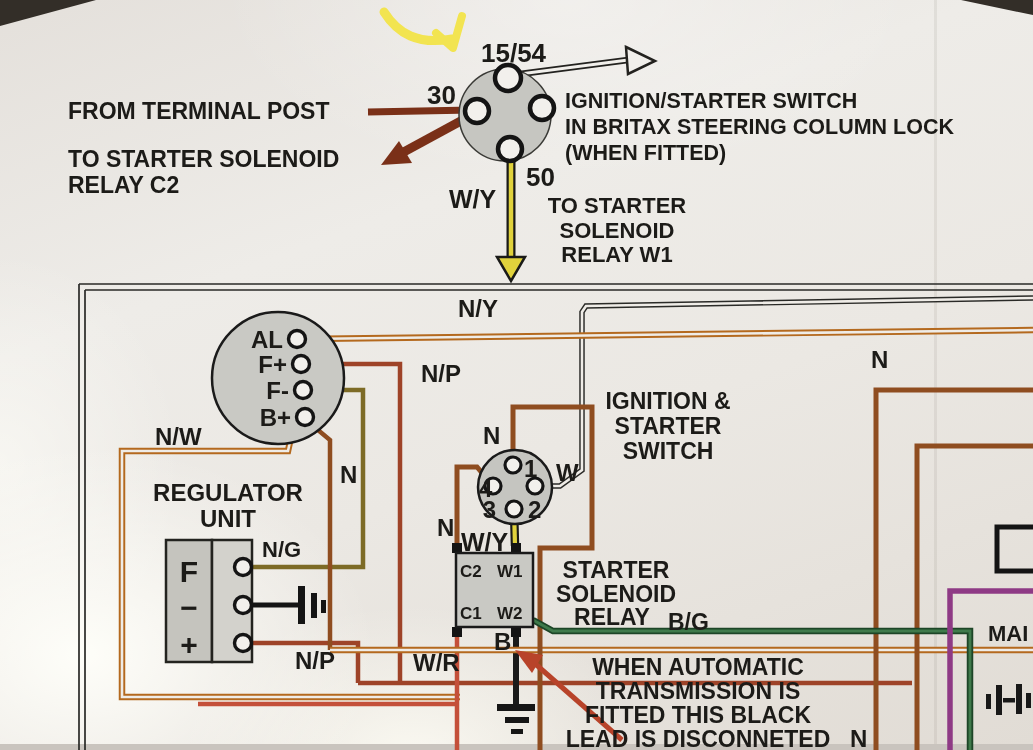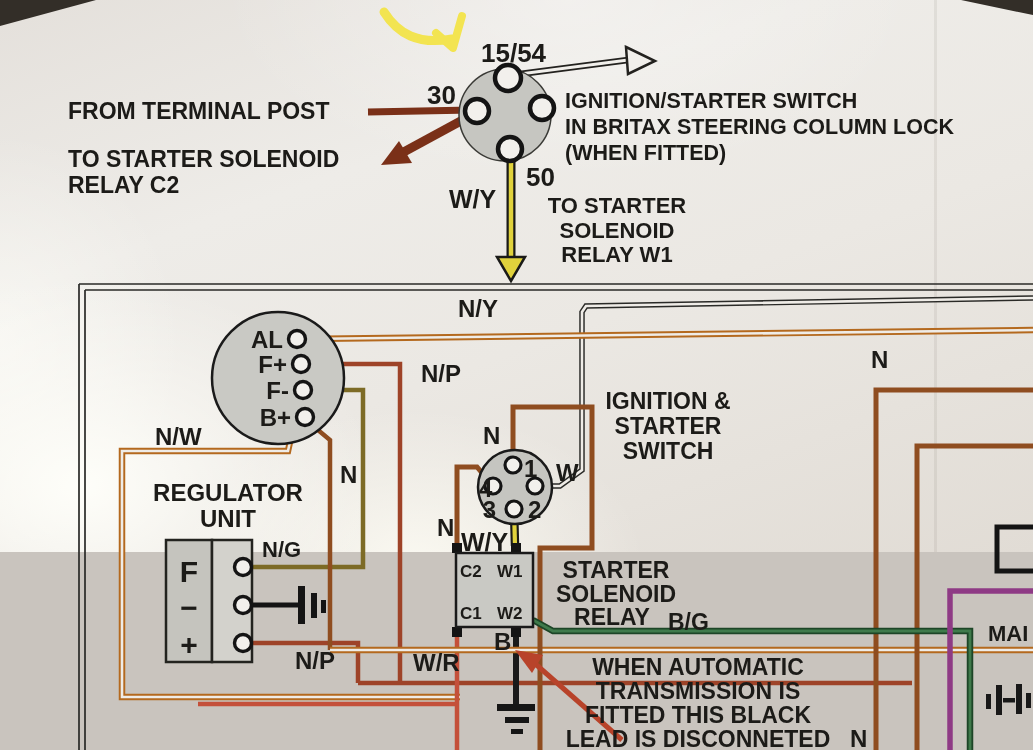--- a/index.html
+++ b/index.html
@@ -1,17 +1,17 @@
 <!DOCTYPE html>
 <html><head>
 <meta charset="utf-8">
 <style>
   html,body{margin:0;padding:0;}
   body{width:1033px;height:750px;overflow:hidden;background:#c9c4be;font-family:"Liberation Sans",sans-serif;}
-  #stage{position:relative;width:1033px;height:552px;}
+  #stage{position:relative;width:1033px;height:744px;}
   #paper{
     position:absolute;inset:0;
     background:
       radial-gradient(420px 300px at 8% 88%, rgba(255,255,250,0.95), rgba(255,255,250,0) 70%),
       radial-gradient(330px 220px at 40% 102%, rgba(255,254,246,0.8), rgba(255,254,246,0) 70%),
       radial-gradient(260px 300px at 0% 62%, rgba(255,255,250,0.55), rgba(255,255,250,0) 70%),
       radial-gradient(500px 260px at 55% 0%, rgba(255,255,255,0.35), rgba(255,255,255,0) 70%),
       linear-gradient(160deg,#e4e0db 0%,#eeece8 32%,#ebe8e3 58%,#e1dcd5 100%);
   }
   .corner{position:absolute;background:#332e28;}

